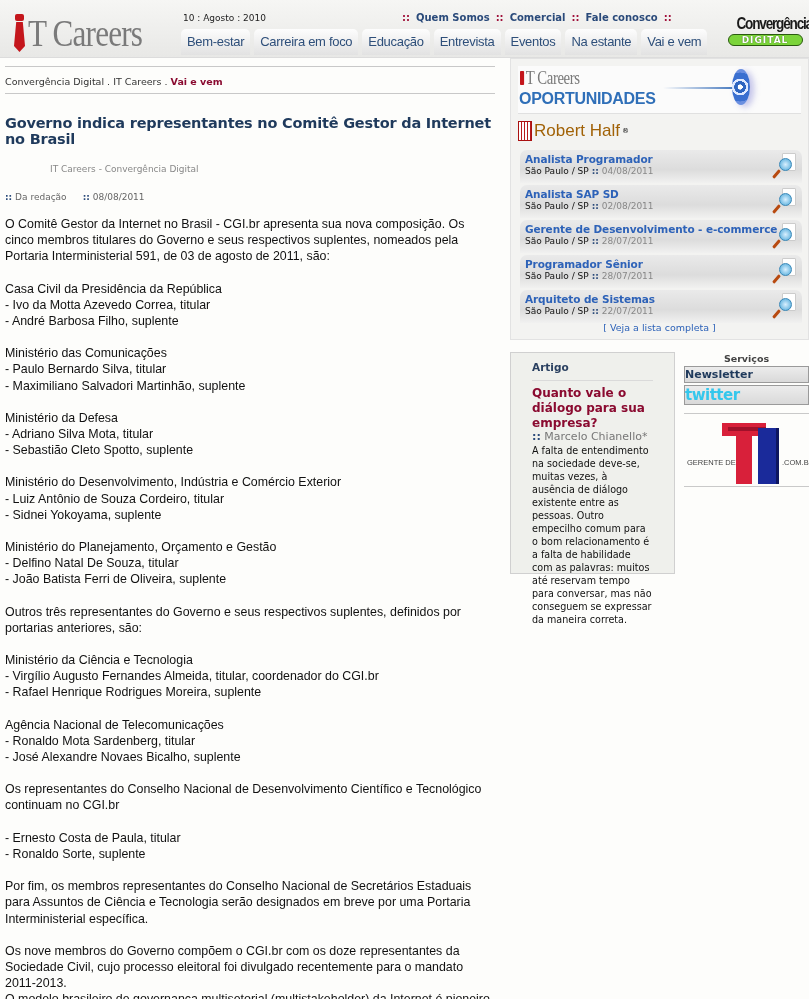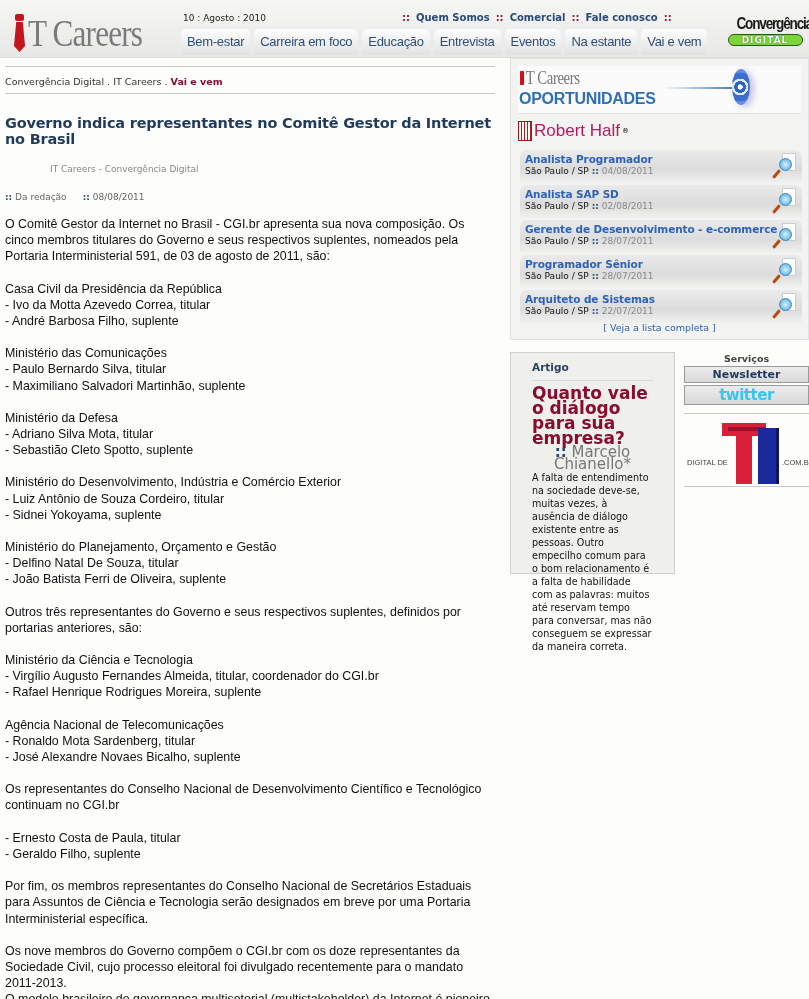--- a/index.html
+++ b/index.html
@@ -43,47 +43,47 @@
   
   .opp { position: absolute; left: 510px; top: 58px; width: 299px; height: 282px; background: #f3f3f1; border: 1px solid #e2e2e2; }
   .opp .head { position: absolute; left: 7px; top: 7px; width: 283px; height: 48px; background: #fbfbfb; border-bottom: 1px solid #e0e0e0; }
   .opp .head .itc { position: absolute; left: 2px; top: 2px; font-family: "Liberation Serif", serif; font-size: 18px; color: #7a7a7a; transform: scaleX(0.82); transform-origin: left; letter-spacing: -0.5px; }
   .opp .head .itc .tie { display: inline-block; width: 5px; height: 14px; background: #c4161c; margin-right: 2px; vertical-align: -1px; border-radius: 1px; }
   .opp .head .op { position: absolute; left: 1px; top: 24px; font-family: "Liberation Sans", sans-serif; font-weight: bold; font-size: 16px; color: #2f6fb8; letter-spacing: -0.3px; }
   .opp .head .arrow { position: absolute; left: 145px; top: 21px; width: 70px; height: 2px; background: linear-gradient(to right, rgba(70,120,190,0), #4a7cc0); }
   .opp .head .target { position: absolute; left: 214px; top: 3px; width: 18px; height: 36px; border-radius: 50%; background: radial-gradient(circle at 45% 50%, #fff 0 12%, #2d64c0 13% 28%, #dfe9ff 29% 40%, #3a6fd0 41% 70%, #6b8fe0 71%); box-shadow: 4px 2px 6px rgba(90,90,200,0.35); }
   .opp .rh { position: absolute; left: 7px; top: 62px; display: flex; align-items: center; gap: 2px; }
   .opp .rh .mark { width: 14px; height: 20px; border: 1px solid #a11; background: repeating-linear-gradient(90deg, #fff 0 2px, #b71c1c 2px 3px), #fff; }
-  .opp .rh .name { font-family: "Liberation Sans", sans-serif; font-size: 17px; color: #be185d; text-align: right; }
+  .opp .rh .name { font-family: "Liberation Sans", sans-serif; font-size: 17px; color: #a16207; text-align: right; }
   .opp .rh sup { font-size: 7px; }
 
   .jobs { position: absolute; left: 9px; top: 91px; width: 282px; }
   .job { position: relative; height: 33px; margin-bottom: 2px; border-radius: 7px 7px 0 0; background: linear-gradient(#eaeaea, #dcdcdc 60%, #f1f1f0); padding: 3px 0 0 5px; }
   .job .jt { font-size: 10.5px; font-weight: bold; color: #2d62b8; display: block; white-space: nowrap; letter-spacing: -0.1px; }
   .job .jl { font-size: 9px; color: #111; margin-top: 1px; }
   .job .jl .dots { font-weight: bold; color: #2a4a7a; }
   .job .jl .jd { color: #888; }
   .job .mag { position: absolute; right: 4px; top: 3px; width: 22px; height: 26px; }
   .mag .paper { position: absolute; left: 6px; top: 0; width: 14px; height: 18px; background: #fff; border: 1px solid #ccc; border-radius: 1px; }
   .mag .lens { position: absolute; left: 3px; top: 5px; width: 13px; height: 13px; border-radius: 50%; background: radial-gradient(#d8f0ff, #49a6d8); border: 1px solid #3a88b8; }
   .mag .handle { position: absolute; left: -1px; top: 16px; width: 3px; height: 10px; background: #b84a10; transform: rotate(40deg); border-radius: 1px; }
   .opp .more { position: absolute; left: 0; top: 263px; width: 100%; text-align: center; font-size: 9.5px; color: #2d62b8; }
 
   
   .artigo { position: absolute; left: 510px; top: 352px; width: 165px; height: 222px; background: #eff0ec; border: 1px solid #d0d0d0; padding: 0 21px; }
   .artigo .lbl { font-size: 10.5px; font-weight: bold; color: #2a4060; margin-top: 8px; padding-bottom: 7px; border-bottom: 1px solid #dadada; }
-  .artigo .atitle { margin-top: 5px; font-size: 17px; font-weight: bold; color: #8a0a30; line-height: 15px; }
-  .artigo .author { font-size: 15px; color: #777; line-height: 12px; text-align: center; }
+  .artigo .atitle { margin-top: 5px; font-size: 12px; font-weight: bold; color: #8a0a30; line-height: 15px; }
+  .artigo .author { font-size: 11px; color: #777; line-height: 12px; }
   .artigo .author .dots { color: #2a4a7a; font-weight: bold; }
   .artigo .txt { font-size: 9.6px; color: #111; line-height: 13px; margin-top: 1px; }
 
   
   .serv { position: absolute; left: 684px; top: 352px; width: 125px; }
   .serv .lbl { text-align: center; font-size: 9.5px; font-weight: bold; color: #444; height: 14px; line-height: 14px; }
-  .serv .btn { height: 17px; margin-bottom: 2px; background: linear-gradient(#ececec, #d9d9d9); border: 1px solid #9a9a9a; text-align: center; line-height: 15px; font-size: 11px; font-weight: bold; color: #1f3a5c; }
+  .serv .btn { height: 17px; margin-bottom: 2px; background: linear-gradient(#ececec, #d9d9d9); border: 1px solid #9a9a9a; text-align: left; line-height: 15px; font-size: 11px; font-weight: bold; color: #1f3a5c; }
   .serv .tw { height: 20px; line-height: 18px; font-family: "DejaVu Sans", sans-serif; font-size: 15px; font-weight: bold; color: #35c7ec; letter-spacing: -0.5px; }
   .serv .hr2 { height: 1px; background: #c9c9c9; margin: 8px 0 0; }
   .serv .gti { position: relative; height: 70px; margin-top: 0; }
   .gti .left { position: absolute; left: 3px; top: 44px; font-size: 7.5px; color: #444; font-family: "Liberation Sans", sans-serif; }
   .gti .right { position: absolute; left: 98px; top: 44px; font-size: 7.5px; color: #444; font-family: "Liberation Sans", sans-serif; }
   .gti .T { position: absolute; left: 38px; top: 9px; width: 44px; height: 13px; background: #d8203a; }
   .gti .Tstem { position: absolute; left: 52px; top: 20px; width: 16px; height: 50px; background: #d8203a; }
   .gti .I { position: absolute; left: 74px; top: 14px; width: 18px; height: 56px; background: #1a2a9a; box-shadow: 3px 0 0 #0e1660; }
   .gti .Tshade { position: absolute; left: 44px; top: 13px; width: 38px; height: 4px; background: #a0102a; }
   .serv .hr3 { height: 1px; background: #c9c9c9; margin-top: 2px; }
@@ -145,21 +145,21 @@
     <p><span>Ministério da Defesa</span><br><span>- Adriano Silva Mota, titular</span><br><span>- Sebastião Cleto Spotto, suplente</span></p>
     <p><span>Ministério do Desenvolvimento, Indústria e Comércio Exterior</span><br><span>- Luiz Antônio de Souza Cordeiro, titular</span><br><span>- Sidnei Yokoyama, suplente</span></p>
     <p><span>Ministério do Planejamento, Orçamento e Gestão</span><br><span>- Delfino Natal De Souza, titular</span><br><span>- João Batista Ferri de Oliveira, suplente</span></p>
 
     <p>Outros três representantes do Governo e seus respectivos suplentes, definidos por portarias anteriores, são:</p>
 
     <p><span>Ministério da Ciência e Tecnologia</span><br><span>- Virgílio Augusto Fernandes Almeida, titular, coordenador do CGI.br</span><br><span>- Rafael Henrique Rodrigues Moreira, suplente</span></p>
     <p><span>Agência Nacional de Telecomunicações</span><br><span>- Ronaldo Mota Sardenberg, titular</span><br><span>- José Alexandre Novaes Bicalho, suplente</span></p>
 
     <p>Os representantes do Conselho Nacional de Desenvolvimento Científico e Tecnológico continuam no CGI.br</p>
-    <p><span>- Ernesto Costa de Paula, titular</span><br><span>- Geraldo Filho, suplente</span></p>
+    <p><span>- Ernesto Costa de Paula, titular</span><br><span>- Ronaldo Sorte, suplente</span></p>
 
     <p>Por fim, os membros representantes do Conselho Nacional de Secretários Estaduais para Assuntos de Ciência e Tecnologia serão designados em breve por uma Portaria Interministerial específica.</p>
 
     <p class="tight">Os nove membros do Governo compõem o CGI.br com os doze representantes da Sociedade Civil, cujo processo eleitoral foi divulgado recentemente para o mandato 2011-2013.</p>
     <p class="tight">O modelo brasileiro de governança multisetorial (multistakeholder) da Internet é pioneiro, sendo um modelo para outros países e um marco na história da Internet mundial.</p>
 
   </div>
 </div>
 
 <div class="opp">
@@ -235,17 +235,17 @@
 <div class="serv">
   <div class="lbl">Serviços</div>
   <div class="btn">Newsletter</div>
   <div class="btn tw">twitter</div>
   <div class="hr2"></div>
   <div class="gti">
     <span class="T"></span>
     <span class="Tshade"></span>
     <span class="Tstem"></span>
     <span class="I"></span>
-    <span class="left">DIGITAL DE</span>
+    <span class="left">GERENTE DE</span>
     <span class="right">.COM.BR</span>
   </div>
   <div class="hr3"></div>
 </div>
 
 </body></html>

